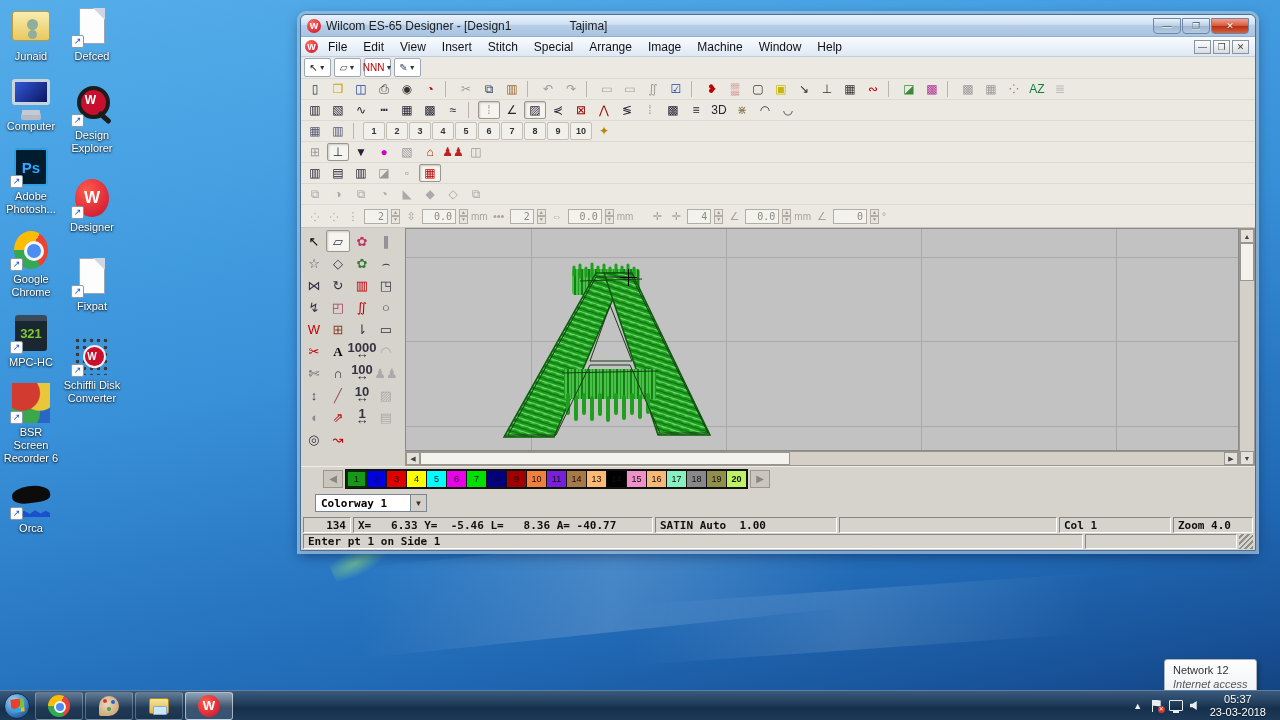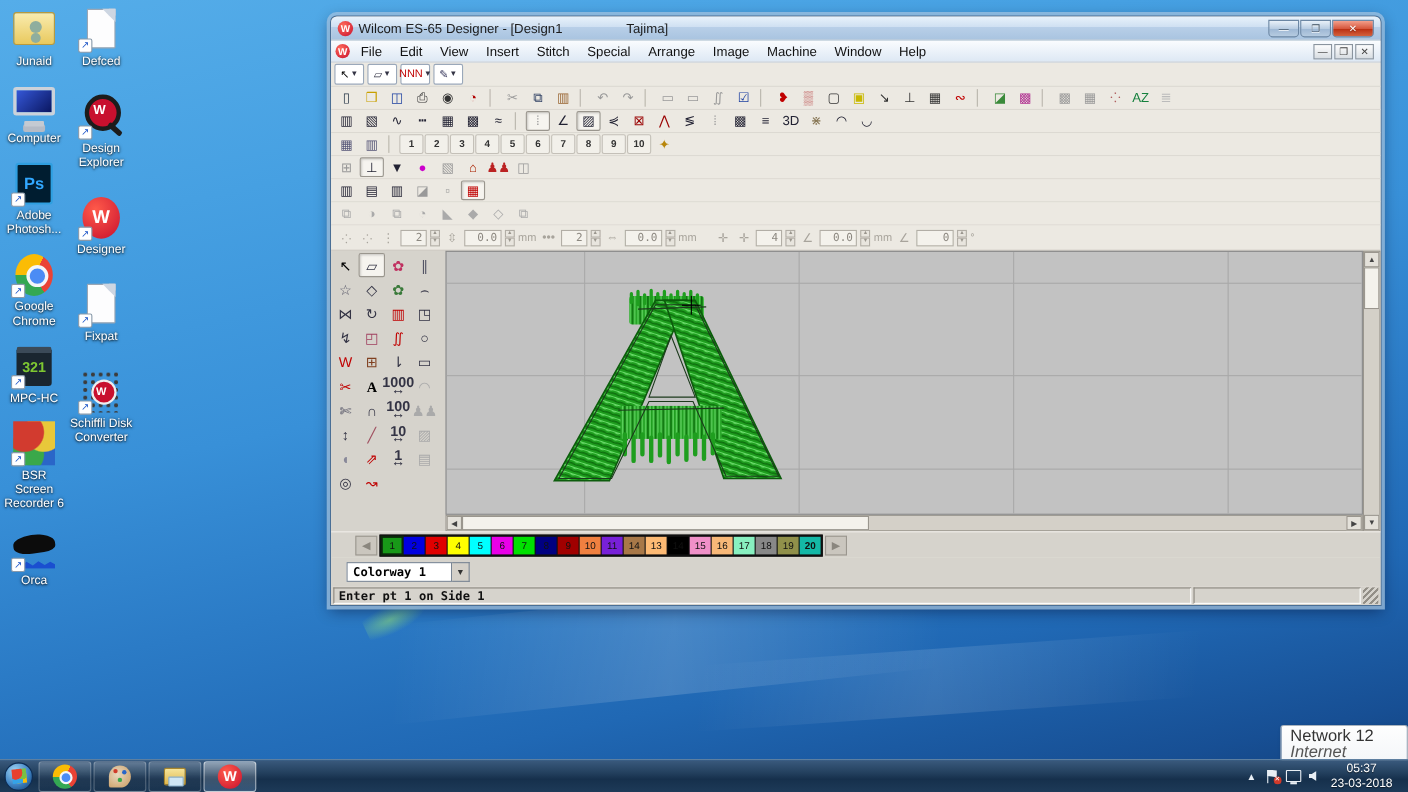--- a/index.html
+++ b/index.html
@@ -153,21 +153,21 @@
   .ti-net{width:14px;height:11px;border:1px solid #e8eef4;border-radius:1px;position:relative}
   .ti-net::after{content:"";position:absolute;left:3px;bottom:-3px;width:6px;height:2px;background:#e8eef4}
   .ti-spk{width:7px;height:9px;background:#e8eef4;clip-path:polygon(0 30%,40% 30%,100% 0,100% 100%,40% 70%,0 70%)}
   .ti-flag{width:10px;height:12px;position:relative}
   .ti-flag::before{content:"";position:absolute;left:0;top:0;width:9px;height:7px;background:#e8eef4;clip-path:polygon(0 0,100% 15%,100% 100%,0 85%)}
   .ti-flag::after{content:"";position:absolute;left:0;top:0;width:1.5px;height:12px;background:#e8eef4}
   .ti-flag .dot{position:absolute;right:-3px;bottom:-1px;width:7px;height:7px;border-radius:50%;background:#d03a2a;color:#fff;font-size:6px;line-height:7px;text-align:center}
   .clock{text-align:center;font-size:11px;line-height:13px;color:#fff;padding:0 6px;text-shadow:0 1px 1px rgba(0,0,0,.6)}
 
   .tooltip{position:absolute;left:1164px;top:659px;background:linear-gradient(#fefefe,#eef2f6);border:1px solid #aab4be;border-radius:3px;
-    padding:3px 8px 4px 8px;font-size:15px;color:#333;box-shadow:2px 2px 4px rgba(0,0,0,.25);line-height:14px}
+    padding:3px 8px 4px 8px;font-size:11px;color:#333;box-shadow:2px 2px 4px rgba(0,0,0,.25);line-height:14px}
   .tooltip .l2{font-style:italic;color:#555}
 </style>
 </head>
 <body>
 
 <div class="streak s1"></div>
 <div class="streak s2"></div>
 <div class="streak s3"></div>
 
 <div class="dcol dcol1">
@@ -1086,33 +1086,41 @@
         </div>
 
         <div class="swatch" style="background: rgb(136, 136, 136);">
           <span>18</span>
         </div>
 
         <div class="swatch" style="background: rgb(144, 144, 74);">
           <span>19</span>
         </div>
 
-        <div class="swatch" style="background: #14b8a6; font-weight: bold;">
+        <div class="swatch" style="background: #bef264; font-weight: bold;">
           <span>20</span>
         </div>
 
     </div>
     <div class="palarrow">▶</div>
   </div>
 
   <div class="colorwayrow">
     <div class="cwselect">Colorway 1</div>
     <div class="cwbtn">▼</div>
   </div>
 
+  <div class="statusbar">
+    <div class="seg" style="width:48px;justify-content:flex-end">134</div>
+    <div class="seg" style="width:300px">X=   6.33 Y=  -5.46 L=   8.36 A= -40.77</div>
+    <div class="seg" style="width:182px">SATIN Auto  1.00</div>
+    <div class="seg grow"></div>
+    <div class="seg" style="width:112px">Col 1</div>
+    <div class="seg" style="width:80px">Zoom 4.0</div>
+  </div>
   <div class="promptbar">
     <div class="seg grow">Enter pt 1 on Side 1</div>
     <div class="seg" style="width:152px"></div>
     <div class="grip"></div>
   </div>
 </div>
 
 <div class="tooltip">
   <div>Network 12</div>
   <div class="l2">Internet access</div>

